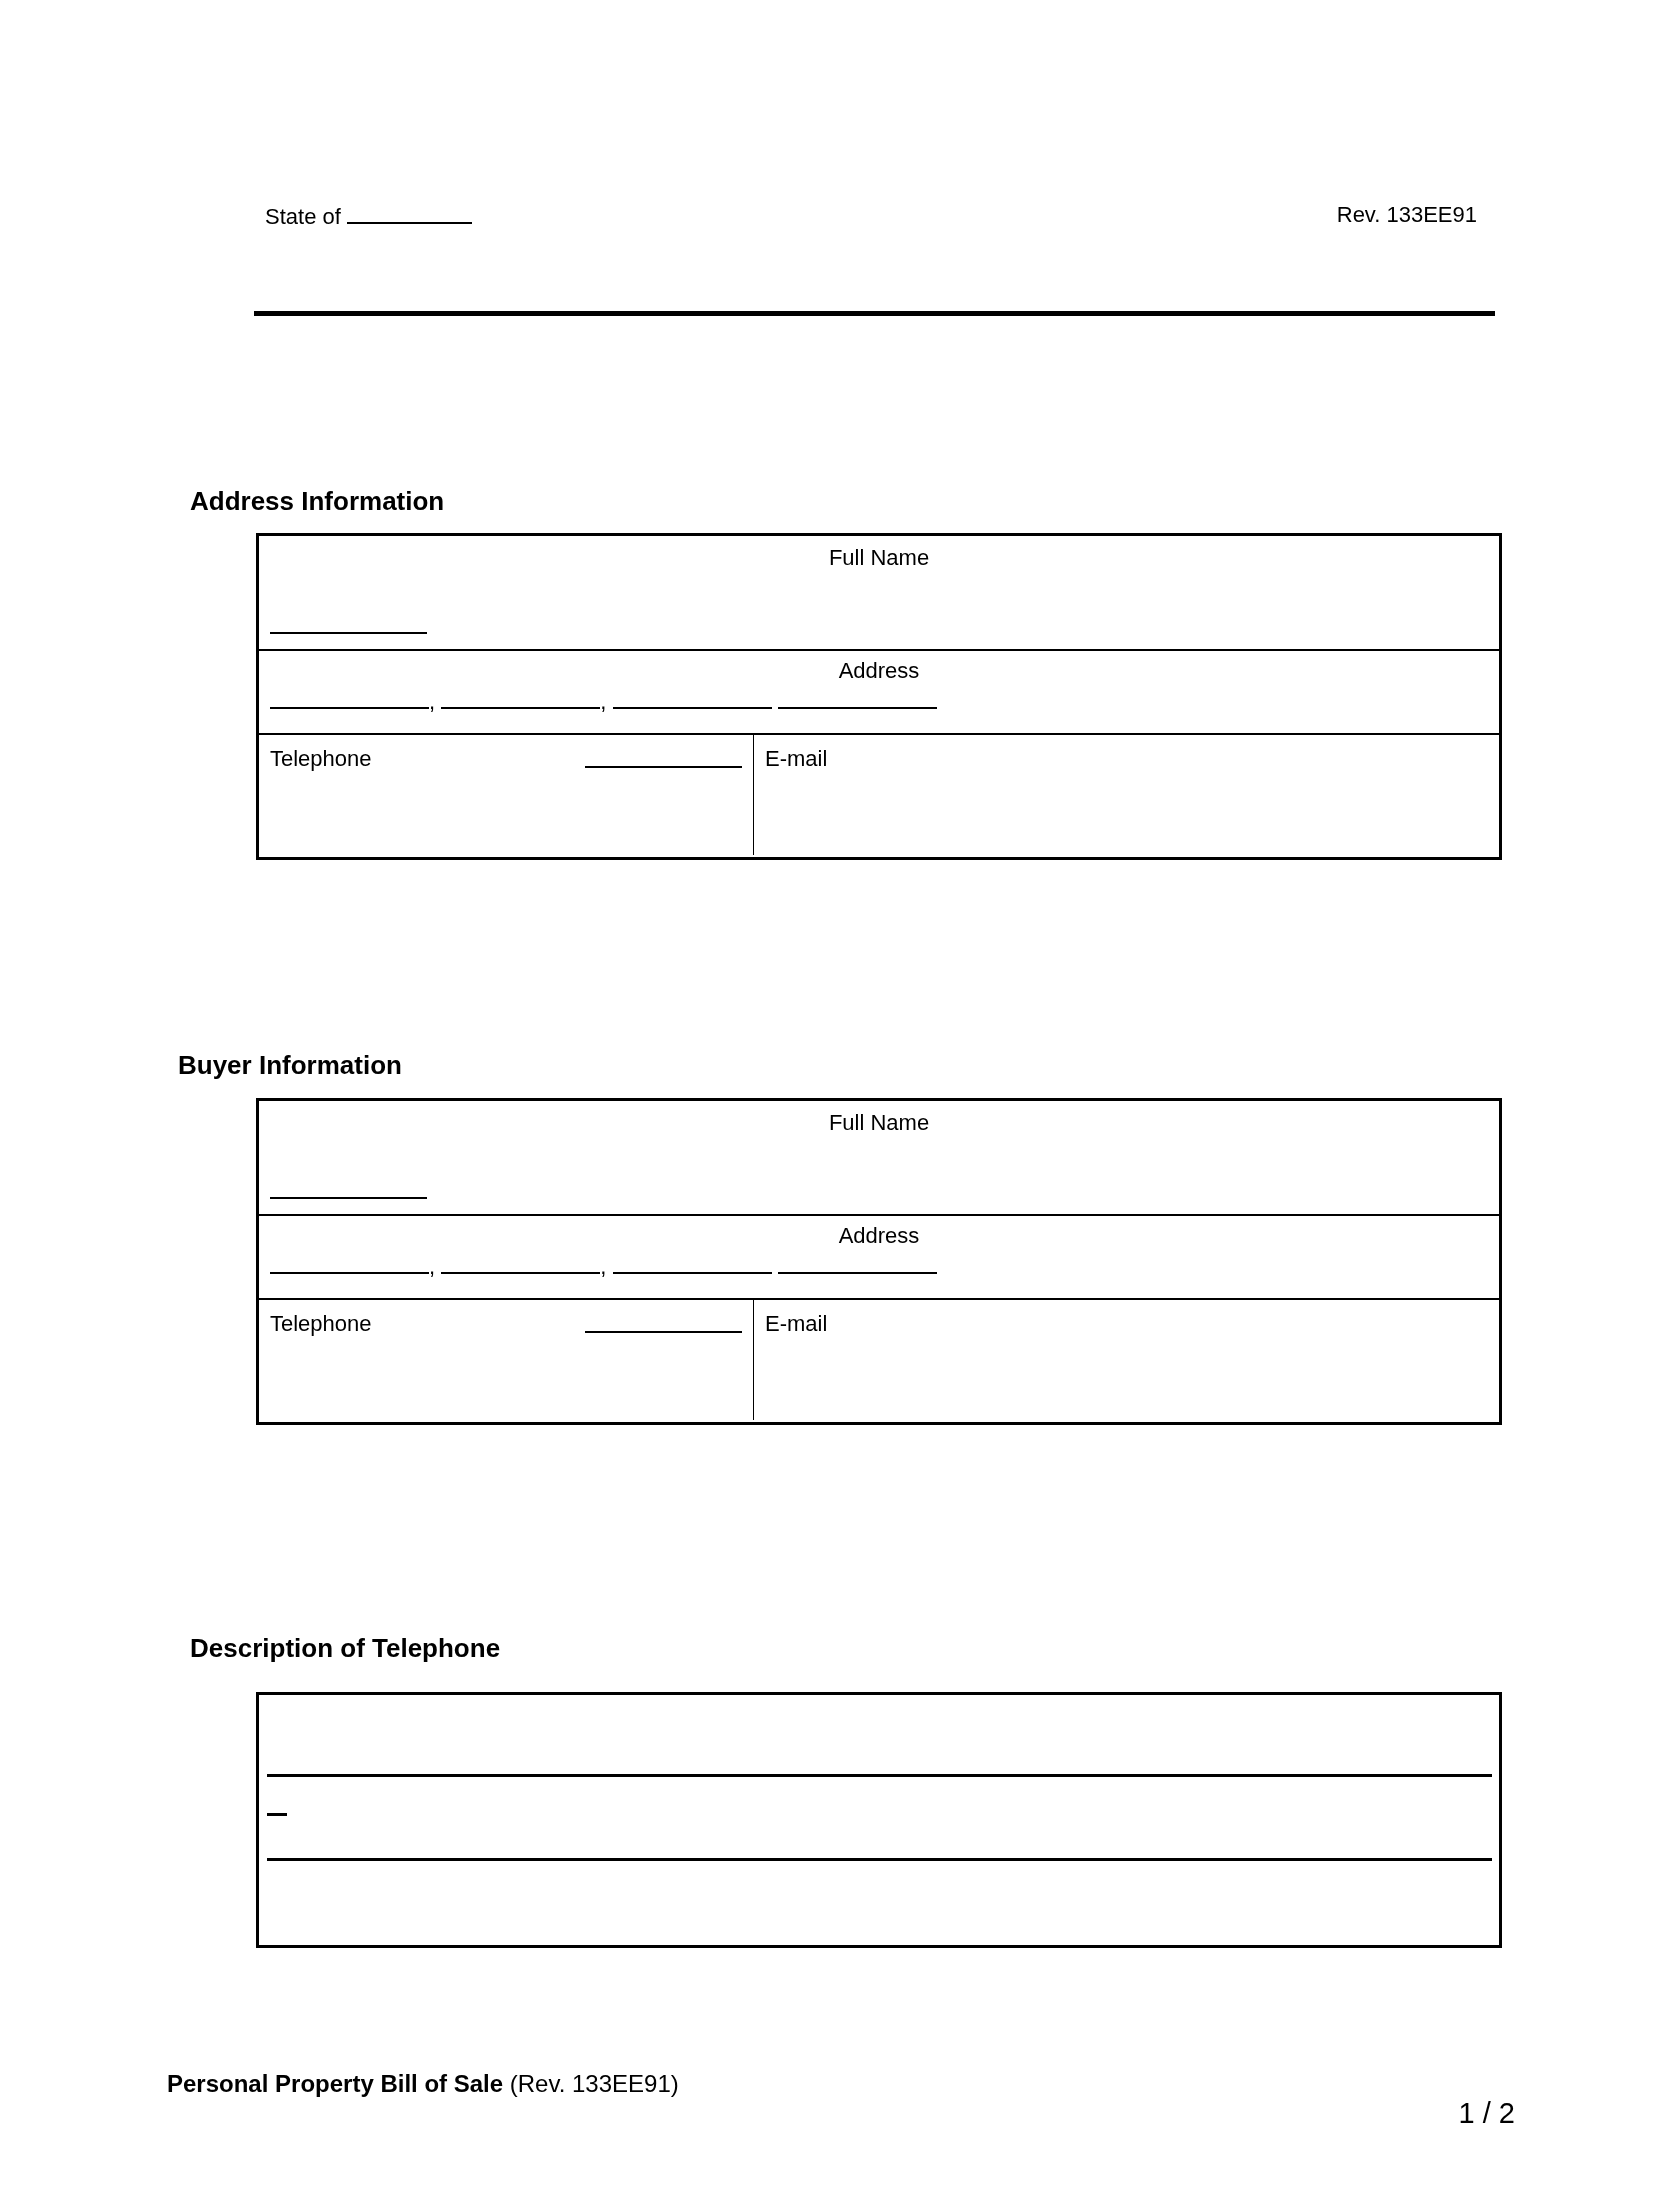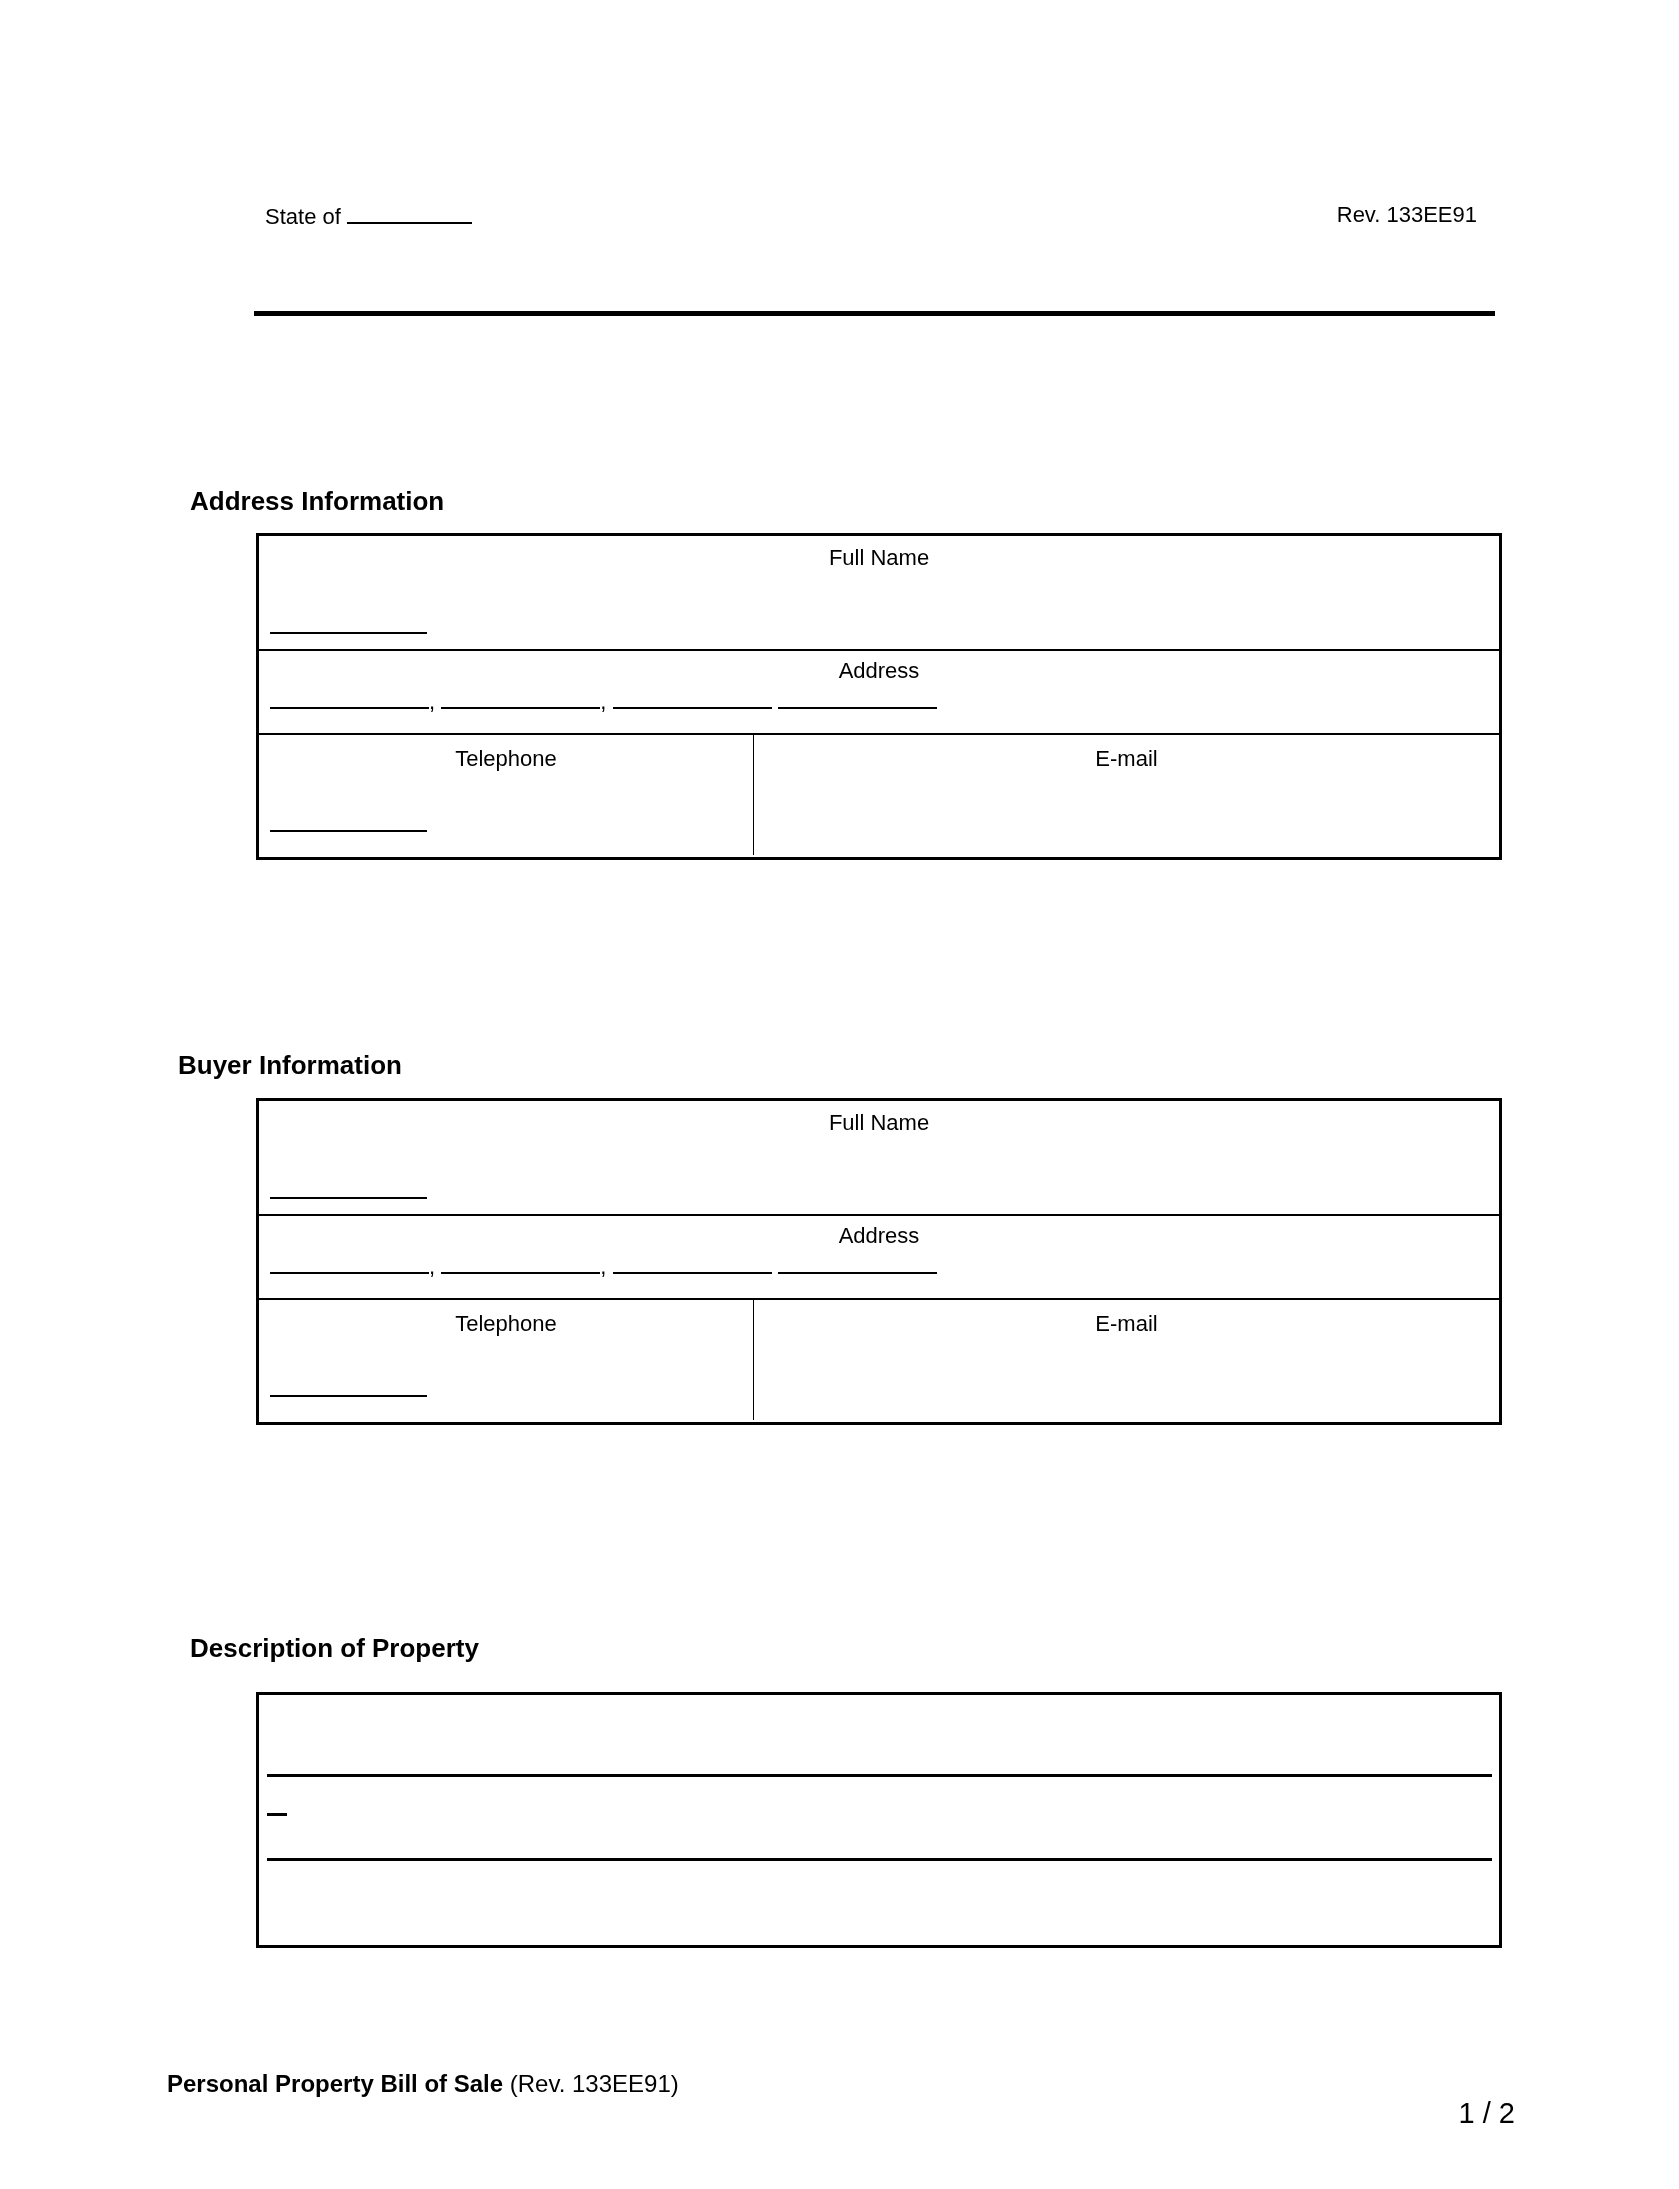--- a/index.html
+++ b/index.html
@@ -47,21 +47,21 @@
     display: flex;
     flex-direction: column;
     justify-content: space-between;
   }
   .trow.r1 { height: 115px; padding: 9.2px 11px 9.2px 11px; }
   .trow.r2 { height: 84px;  padding: 7.4px 11px 18.5px 11px; }
   .trow.r3 { height: 120px; border-bottom: none; padding: 0; flex-direction: row; }
   .cell {
     box-sizing: border-box;
     display: flex;
-    flex-direction: column;
+    flex-direction: row;
     justify-content: space-between;
     padding: 11px 11px 16.6px 11px;
     gap: 36px;
   }
   .cell.tel { width: 495px; border-right: 1.8px solid #000; }
   .cell.mail { flex: 1; justify-content: flex-start; }
 
   .cell-label { font-size: 22px; line-height: 26px; text-align: center; }
 
   .blank {
@@ -139,21 +139,21 @@
       <div class="cell tel">
         <div class="cell-label">Telephone</div>
         <div class="blank-line"><span class="blank w170"></span></div>
       </div>
       <div class="cell mail">
         <div class="cell-label">E-mail</div>
       </div>
     </div>
   </div>
 
-  <div class="abs section-heading" style="left:190px; top:1634px;">Description of Property</div>
+  <div class="abs section-heading" style="left:190px; top:1634px;">Description of Telephone</div>
 
   <div class="abs desc-box" style="left:256px; top:1692px;">
     <div class="desc-line" style="top:79px;"></div>
     <div class="desc-dash" style="top:118px;"></div>
     <div class="desc-line" style="top:163px;"></div>
   </div>
 
   <div class="abs footer-line" style="left:167px; top:2070px;">
     <span class="bold">Personal Property Bill of Sale</span>
     <span>(Rev. 133EE91)</span>

